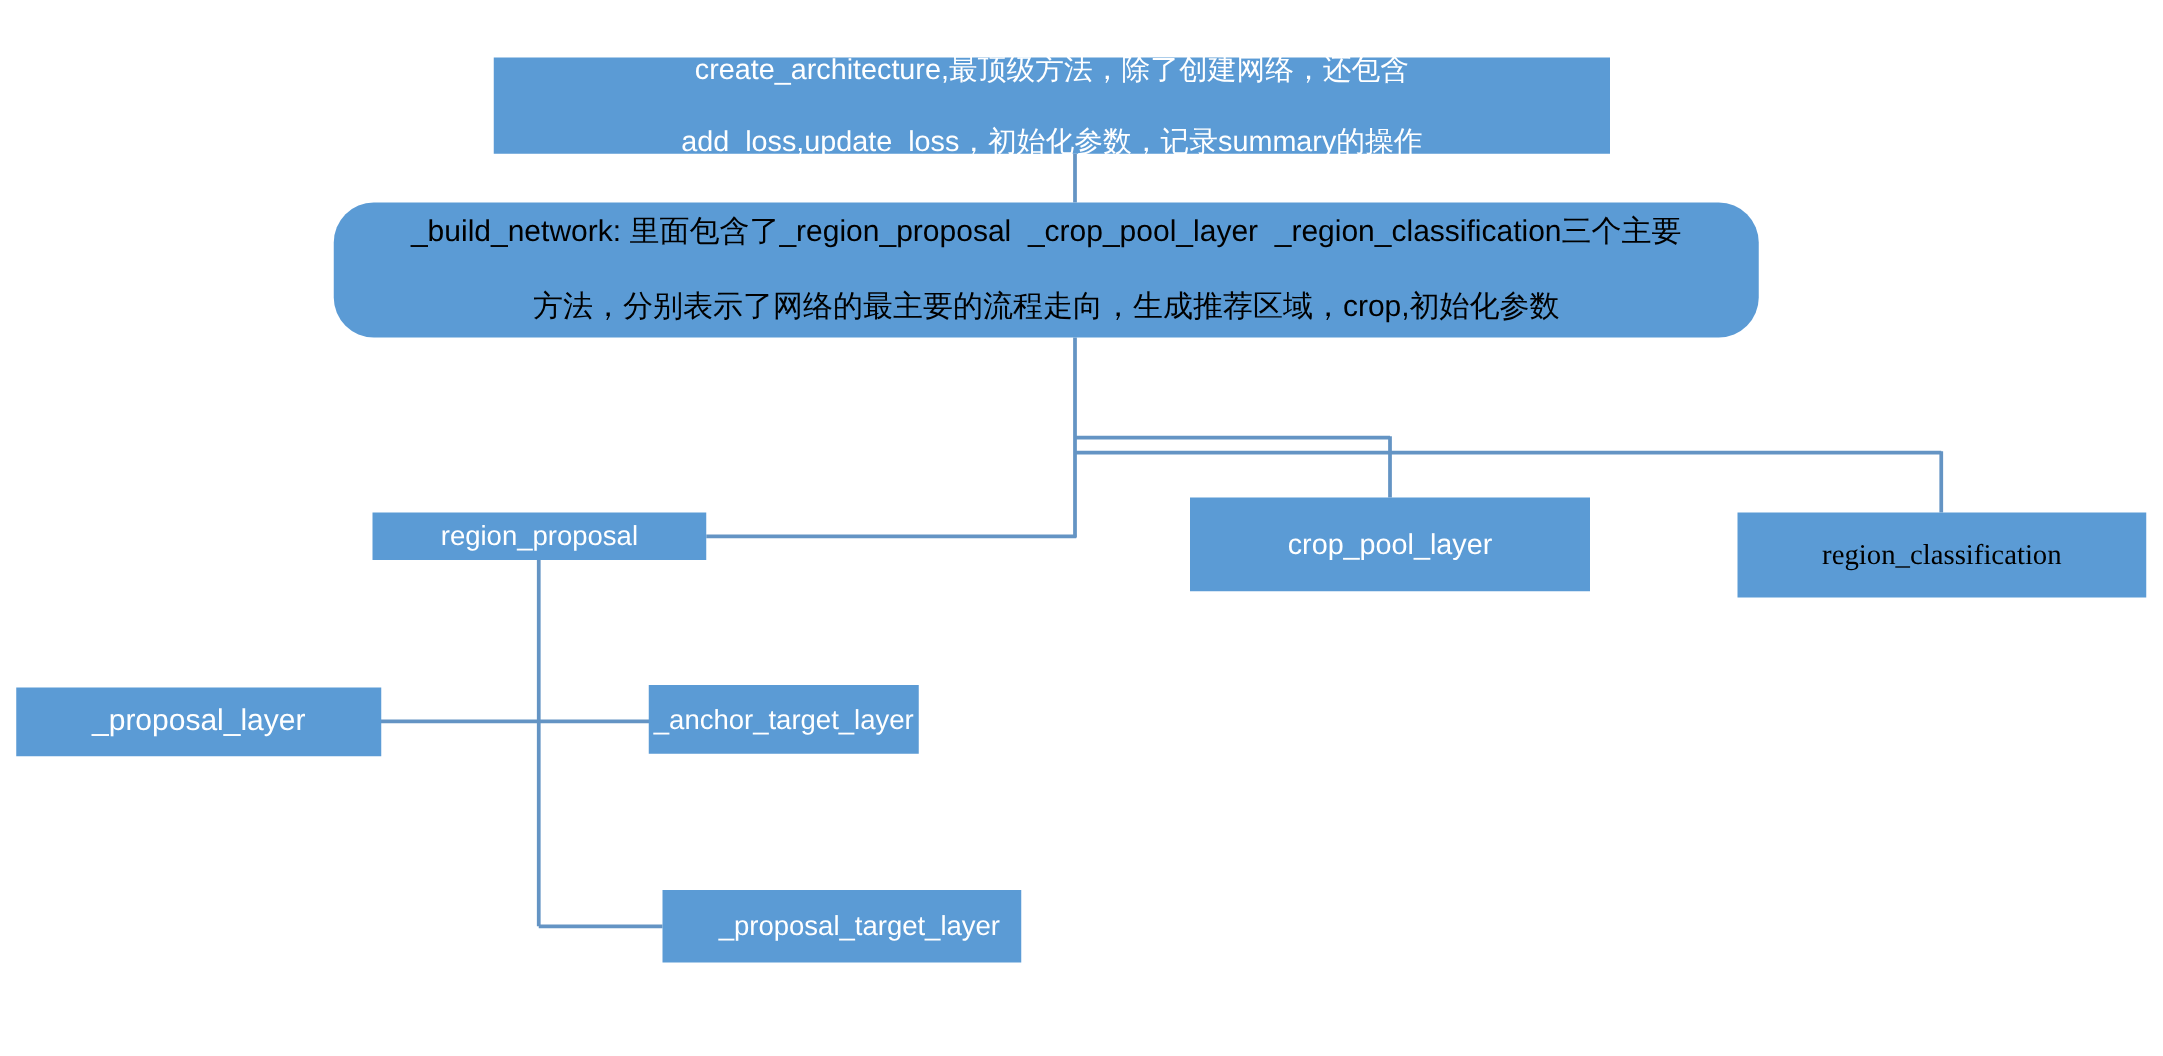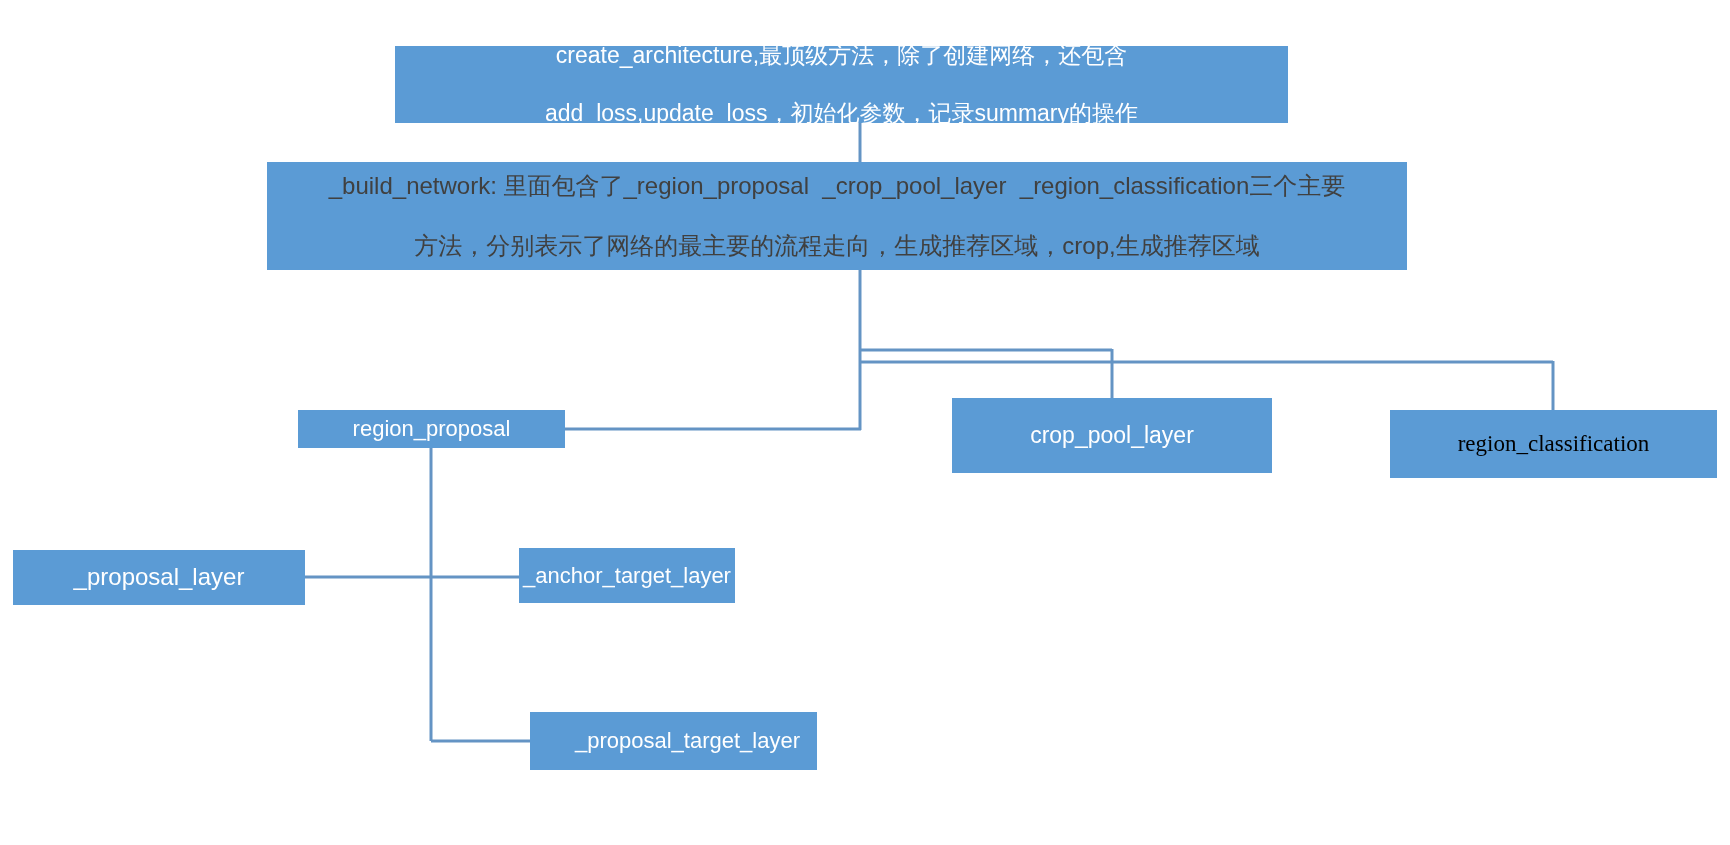--- a/index.html
+++ b/index.html
@@ -71,23 +71,23 @@
     <line x1="277" y1="577" x2="532" y2="577" stroke-width="3" stroke="#6494c4"></line>
 
     <line x1="431" y1="741" x2="530" y2="741" stroke-width="3" stroke="#6494c4"></line>
   </svg>
 
   <div class="node node-create" style="background: rgb(91, 155, 213); color: rgb(255, 255, 255);">
     <div class="ln">create_architecture,最顶级方法，除了创建网络，还包含</div>
     <div class="ln">add_loss,update_loss，初始化参数，记录summary的操作</div>
   </div>
 
-  <div class="node node-build" style="background: rgb(91, 155, 213); color: #404040;">
+  <div class="node node-build" style="background: rgb(91, 155, 213); color: #000000; border-radius: 32px;">
     <div class="ln">_build_network: 里面包含了_region_proposal  _crop_pool_layer  _region_classification三个主要</div>
-    <div class="ln">方法，分别表示了网络的最主要的流程走向，生成推荐区域，crop,生成推荐区域</div>
+    <div class="ln">方法，分别表示了网络的最主要的流程走向，生成推荐区域，crop,初始化参数</div>
   </div>
 
   <div class="node node-regionproposal" style="background: rgb(91, 155, 213); color: rgb(255, 255, 255);">
     <div class="ln">region_proposal</div>
   </div>
 
   <div class="node node-croppool" style="background: rgb(91, 155, 213); color: rgb(255, 255, 255);">
     <div class="ln">crop_pool_layer</div>
   </div>
 

